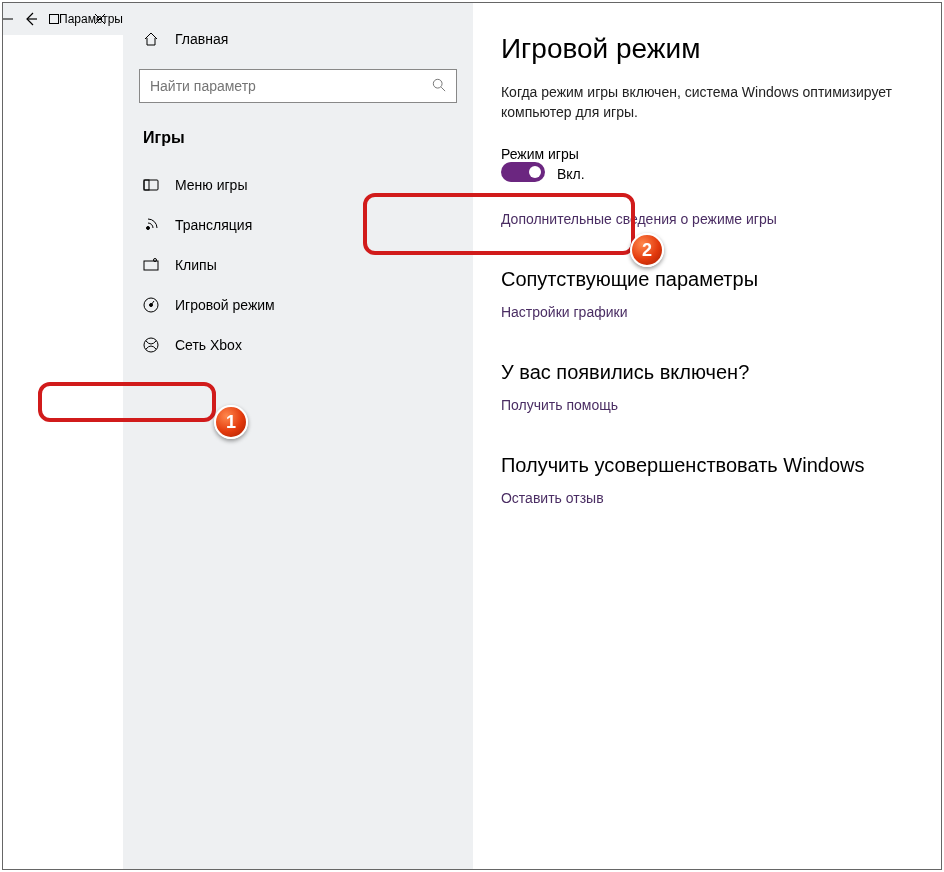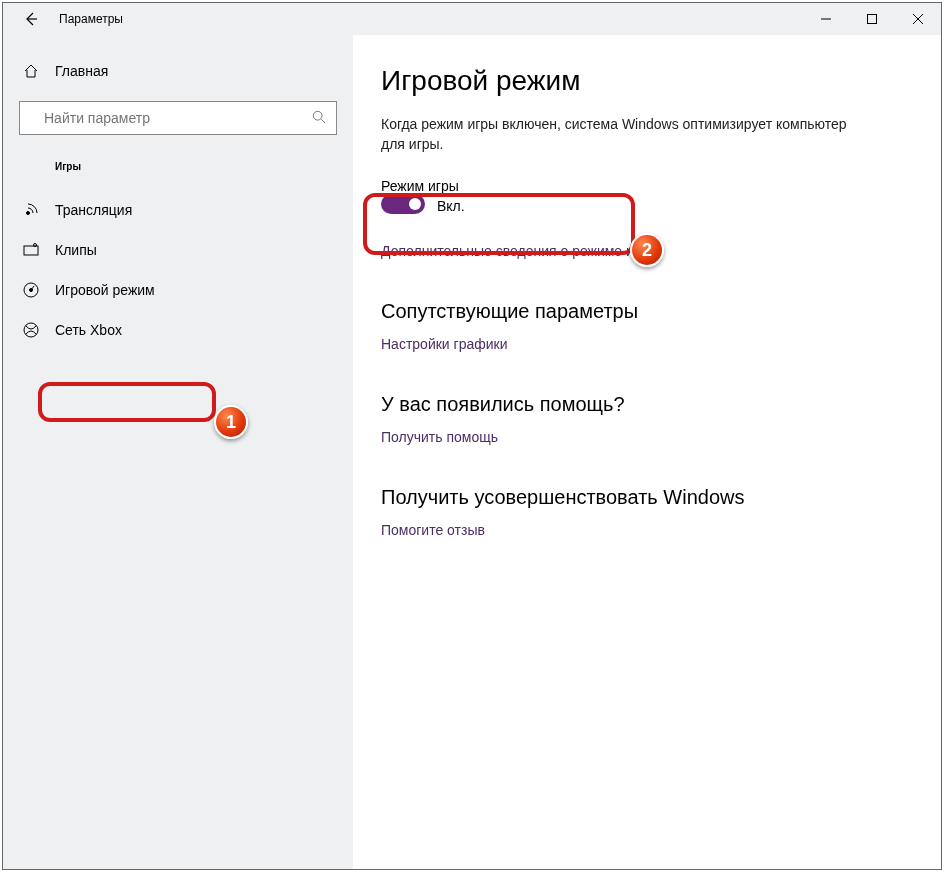--- a/index.html
+++ b/index.html
@@ -2,21 +2,21 @@
 <html><head>
 <meta charset="utf-8">
 <style>
   * { box-sizing: border-box; margin: 0; padding: 0; font-family: "Segoe UI", Tahoma, sans-serif; }
   body { background: #fff; }
   .window {
     width: 940px; height: 868px;
     border: 1px solid #666;
     margin: 2px;
     display: flex;
-    flex-direction: column;
+    flex-direction: row;
     background: #fff;
     position: relative;
   }
   .titlebar {
     height: 32px;
     display: flex;
     align-items: center;
     padding-left: 18px;
     background: #eef0f2;
     position: relative;
@@ -66,27 +66,26 @@
     background: #fff;
     display: flex; align-items: center;
     padding: 0 10px;
     color: #767676;
     font-size: 14px;
     justify-content: space-between;
     cursor: text;
   }
   .search-box input {
     border: none; outline: none; flex: 1; font-size: 14px;
-    background: transparent; color: #0f172a; margin-left: 14px;
+    background: transparent; color: #0f172a;
   }
   .category-title {
     padding: 12px 20px 18px 20px;
     font-weight: 600;
-    font-size: 10px;
-    margin-left: 32px;
+    font-size: 16px;
   }
   .nav-icon { width: 16px; height: 16px; display: flex; align-items:center; justify-content:center; }
   .nav-icon svg { stroke: #000; fill: none; }
   .nav-highlight {
     position: absolute;
     border: 4px solid #d11b1b;
     border-radius: 12px;
   }
   .main {
     flex: 1;
@@ -174,20 +173,29 @@
         <input type="text" placeholder="Найти параметр" style="">
         <span>
           <svg width="14" height="14" viewBox="0 0 16 16" stroke="#666" fill="none">
               <circle cx="6.5" cy="6.5" r="5"></circle>
               <path d="M10.5 10.5 L15 15"></path>
             </svg>
         </span>
       </div>
       <div class="category-title">Игры</div>
 
+      <div class="nav-item">
+        <span class="nav-icon">
+          <svg width="16" height="16" viewBox="0 0 16 16">
+              <rect x="1" y="3" width="14" height="10" rx="1"></rect>
+              <rect x="1" y="3" width="5" height="10"></rect>
+            </svg>
+        </span>
+        <span>Меню игры</span>
+      </div>
 
       <div class="nav-item">
         <span class="nav-icon">
           <svg width="16" height="16" viewBox="0 0 16 16">
               <circle cx="5" cy="11" r="1.5" fill="#000"></circle>
               <path d="M5 6 A5 5 0 0 1 10 11"></path>
               <path d="M5 2 A9 9 0 0 1 14 11"></path>
             </svg>
         </span>
         <span>Трансляция</span>
@@ -238,25 +246,25 @@
         </div>
       </div>
 
       <div style="margin-top:28px">
         <span class="link">Дополнительные сведения о режиме игры</span>
       </div>
 
       <h2 class="section-h">Сопутствующие параметры</h2>
       <span class="link">Настройки графики</span>
 
-      <h2 class="section-h">У вас появились помощь?</h2>
+      <h2 class="section-h">У вас появились включен?</h2>
       <span class="link">Получить помощь</span>
 
       <h2 class="section-h">Получить усовершенствовать Windows</h2>
-      <span class="link">Помогите отзыв</span>
+      <span class="link">Оставить отзыв</span>
     </div>
   </div>
 
   <div class="nav-highlight" id="hl1" style="left: 35px; top: 379px; width: 178px; height: 40px;"></div>
   <div class="annotation-badge" id="bd1" style="left: 211px; top: 402px;">1</div>
   <div class="nav-highlight" id="hl2" style="left: 360px; top: 190px; width: 272px; height: 62px;"></div>
   <div class="annotation-badge" id="bd2" style="left: 627px; top: 230px;">2</div>
 </div>
 
 </body></html>

